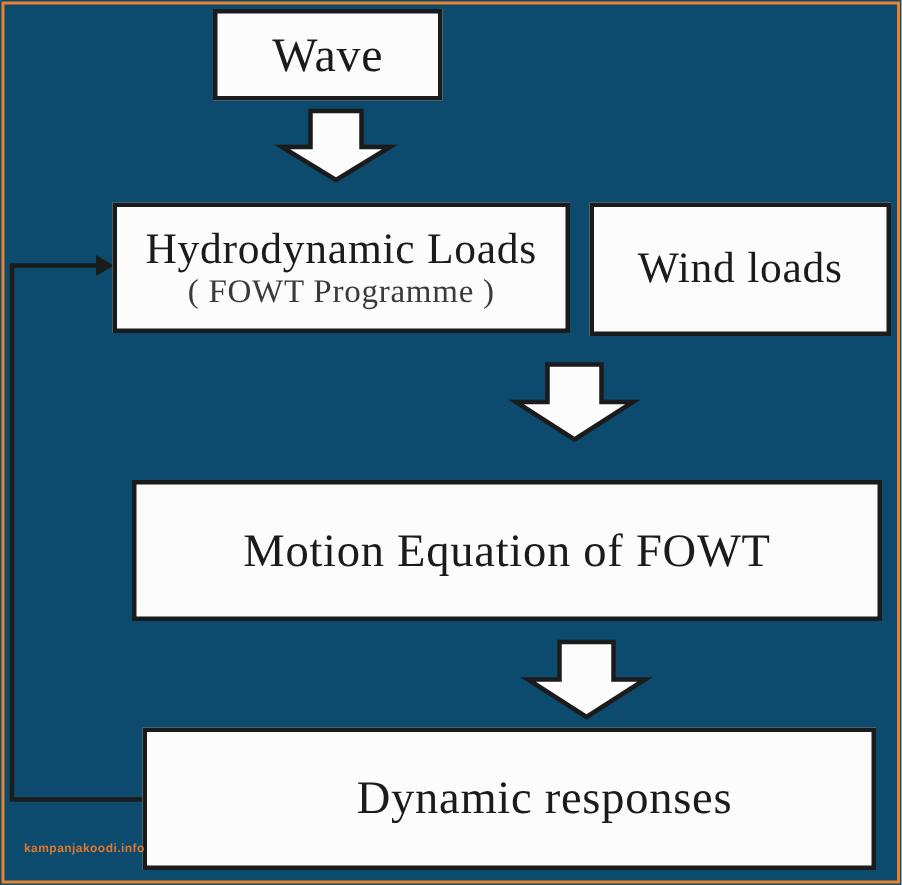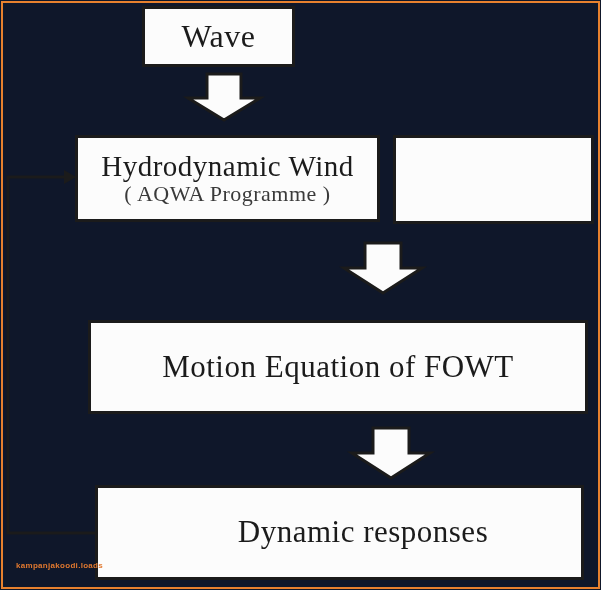--- a/index.html
+++ b/index.html
@@ -5,21 +5,21 @@
   html, body {
     margin: 0;
     padding: 0;
     background: #ffffff;
     font-family: "Liberation Serif", serif;
   }
   .canvas {
     position: relative;
     width: 601px;
     height: 590px;
-    background: #0f172a;
+    background: #0c4a6e;
     overflow: hidden;
   }
   .frame-border {
     position: absolute;
     inset: 1px;
     border: 2px solid #e8812e;
     pointer-events: none;
     z-index: 5;
   }
   .overlay {
@@ -91,31 +91,32 @@
 
     <path d="M 96,533 L 8,533 L 8,177 L 66,177" fill="none" stroke="#1b1b1b" stroke-width="3" stroke-linejoin="miter"></path>
     <polygon points="64,170 76,177 64,184" fill="#1b1b1b"></polygon>
   </svg>
 
   <div class="node node-wave">
     <span class="label-main">Wave</span>
   </div>
 
   <div class="node node-hydro">
-    <span class="label-main">Hydrodynamic Wind</span>
-    <span class="label-sub">( AQWA Programme )</span>
+    <span class="label-main">Hydrodynamic Loads</span>
+    <span class="label-sub">( FOWT Programme )</span>
   </div>
 
   <div class="node node-wind">
+    <span class="label-main">Wind loads</span>
   </div>
 
   <div class="node node-motion">
     <span class="label-main">Motion Equation of FOWT</span>
   </div>
 
   <div class="node node-dynamic">
     <span class="label-main">Dynamic responses</span>
   </div>
 
-  <div class="watermark">kampanjakoodi.loads</div>
+  <div class="watermark">kampanjakoodi.info</div>
 
   <div class="frame-border"></div>
 </div>
 
 </body></html>

